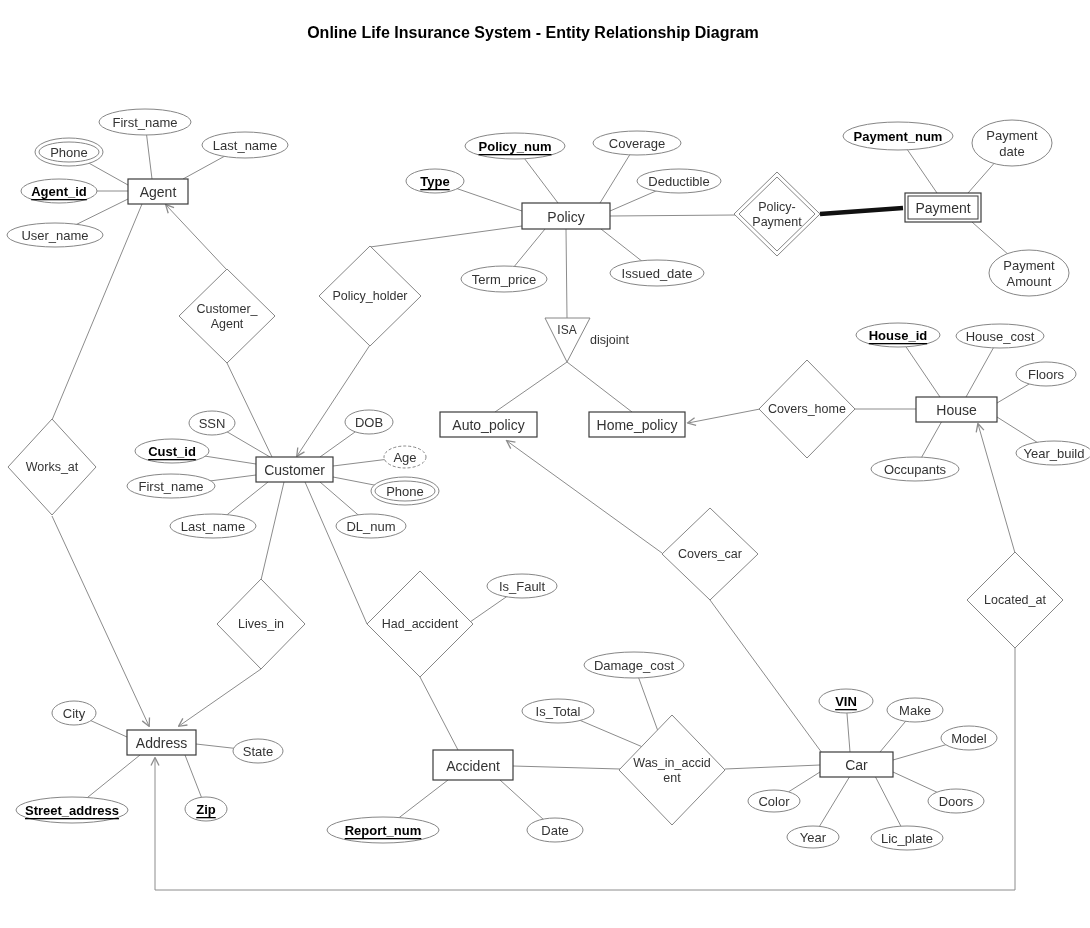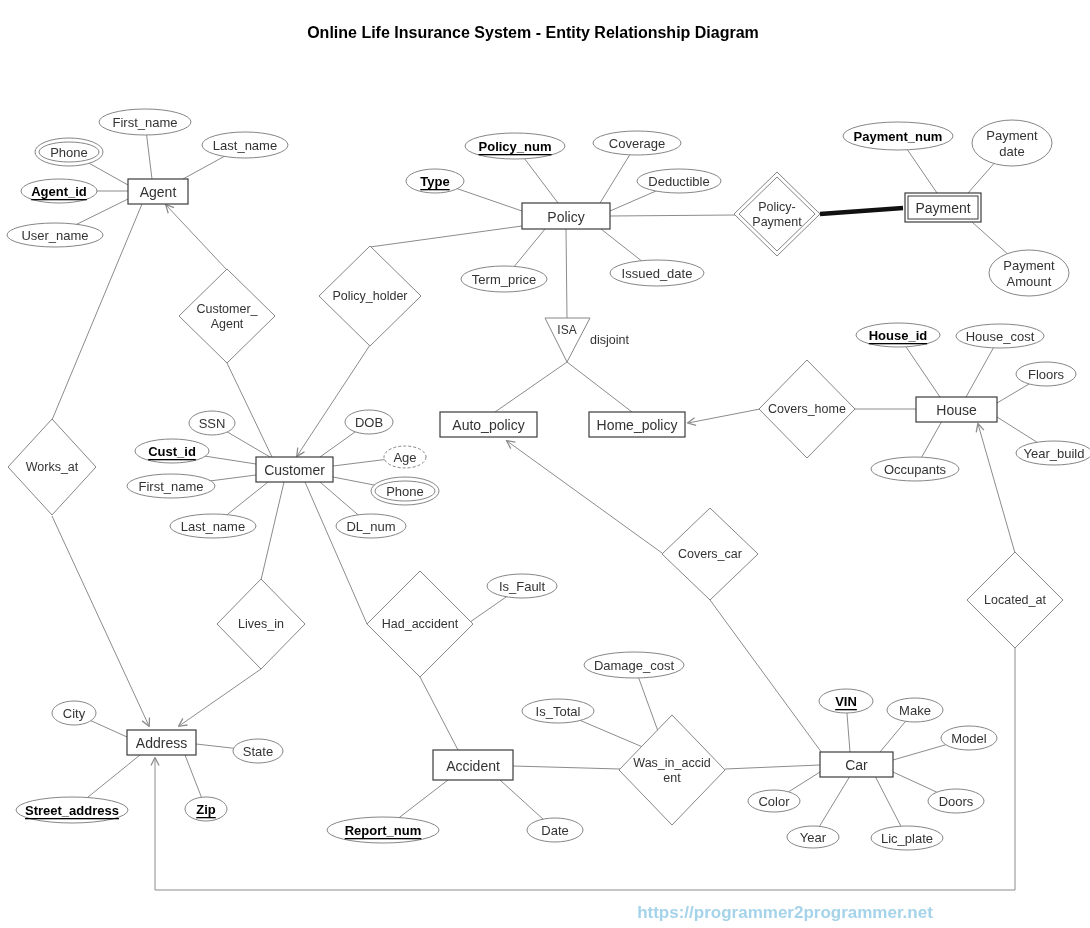--- a/index.html
+++ b/index.html
@@ -221,14 +221,13 @@
       <text x="774" y="801.5" text-anchor="middle" dominant-baseline="central" font-size="13" fill="#333333" font-weight="normal">Color</text>
       <ellipse cx="74" cy="713" rx="22" ry="12" fill="#ffffff" stroke="#868686" stroke-width="1"></ellipse>
       <text x="74" y="713.5" text-anchor="middle" dominant-baseline="central" font-size="13" fill="#333333" font-weight="normal">City</text>
       <ellipse cx="258" cy="751" rx="25" ry="12" fill="#ffffff" stroke="#868686" stroke-width="1"></ellipse>
       <text x="258" y="751.5" text-anchor="middle" dominant-baseline="central" font-size="13" fill="#333333" font-weight="normal">State</text>
       <ellipse cx="72" cy="810" rx="56" ry="13" fill="#ffffff" stroke="#868686" stroke-width="1"></ellipse>
       <text x="72" y="810.5" text-anchor="middle" dominant-baseline="central" font-size="13" fill="#000000" font-weight="bold" style="text-decoration:underline;">Street_address</text>
       <ellipse cx="206" cy="809" rx="21" ry="12" fill="#ffffff" stroke="#868686" stroke-width="1"></ellipse>
       <text x="206" y="809.5" text-anchor="middle" dominant-baseline="central" font-size="13" fill="#000000" font-weight="bold" style="text-decoration:underline;">Zip</text>
     </svg>
-  <div class="footer">https://programmer2programmer.net</div>
 </div>
 
 </body></html>

